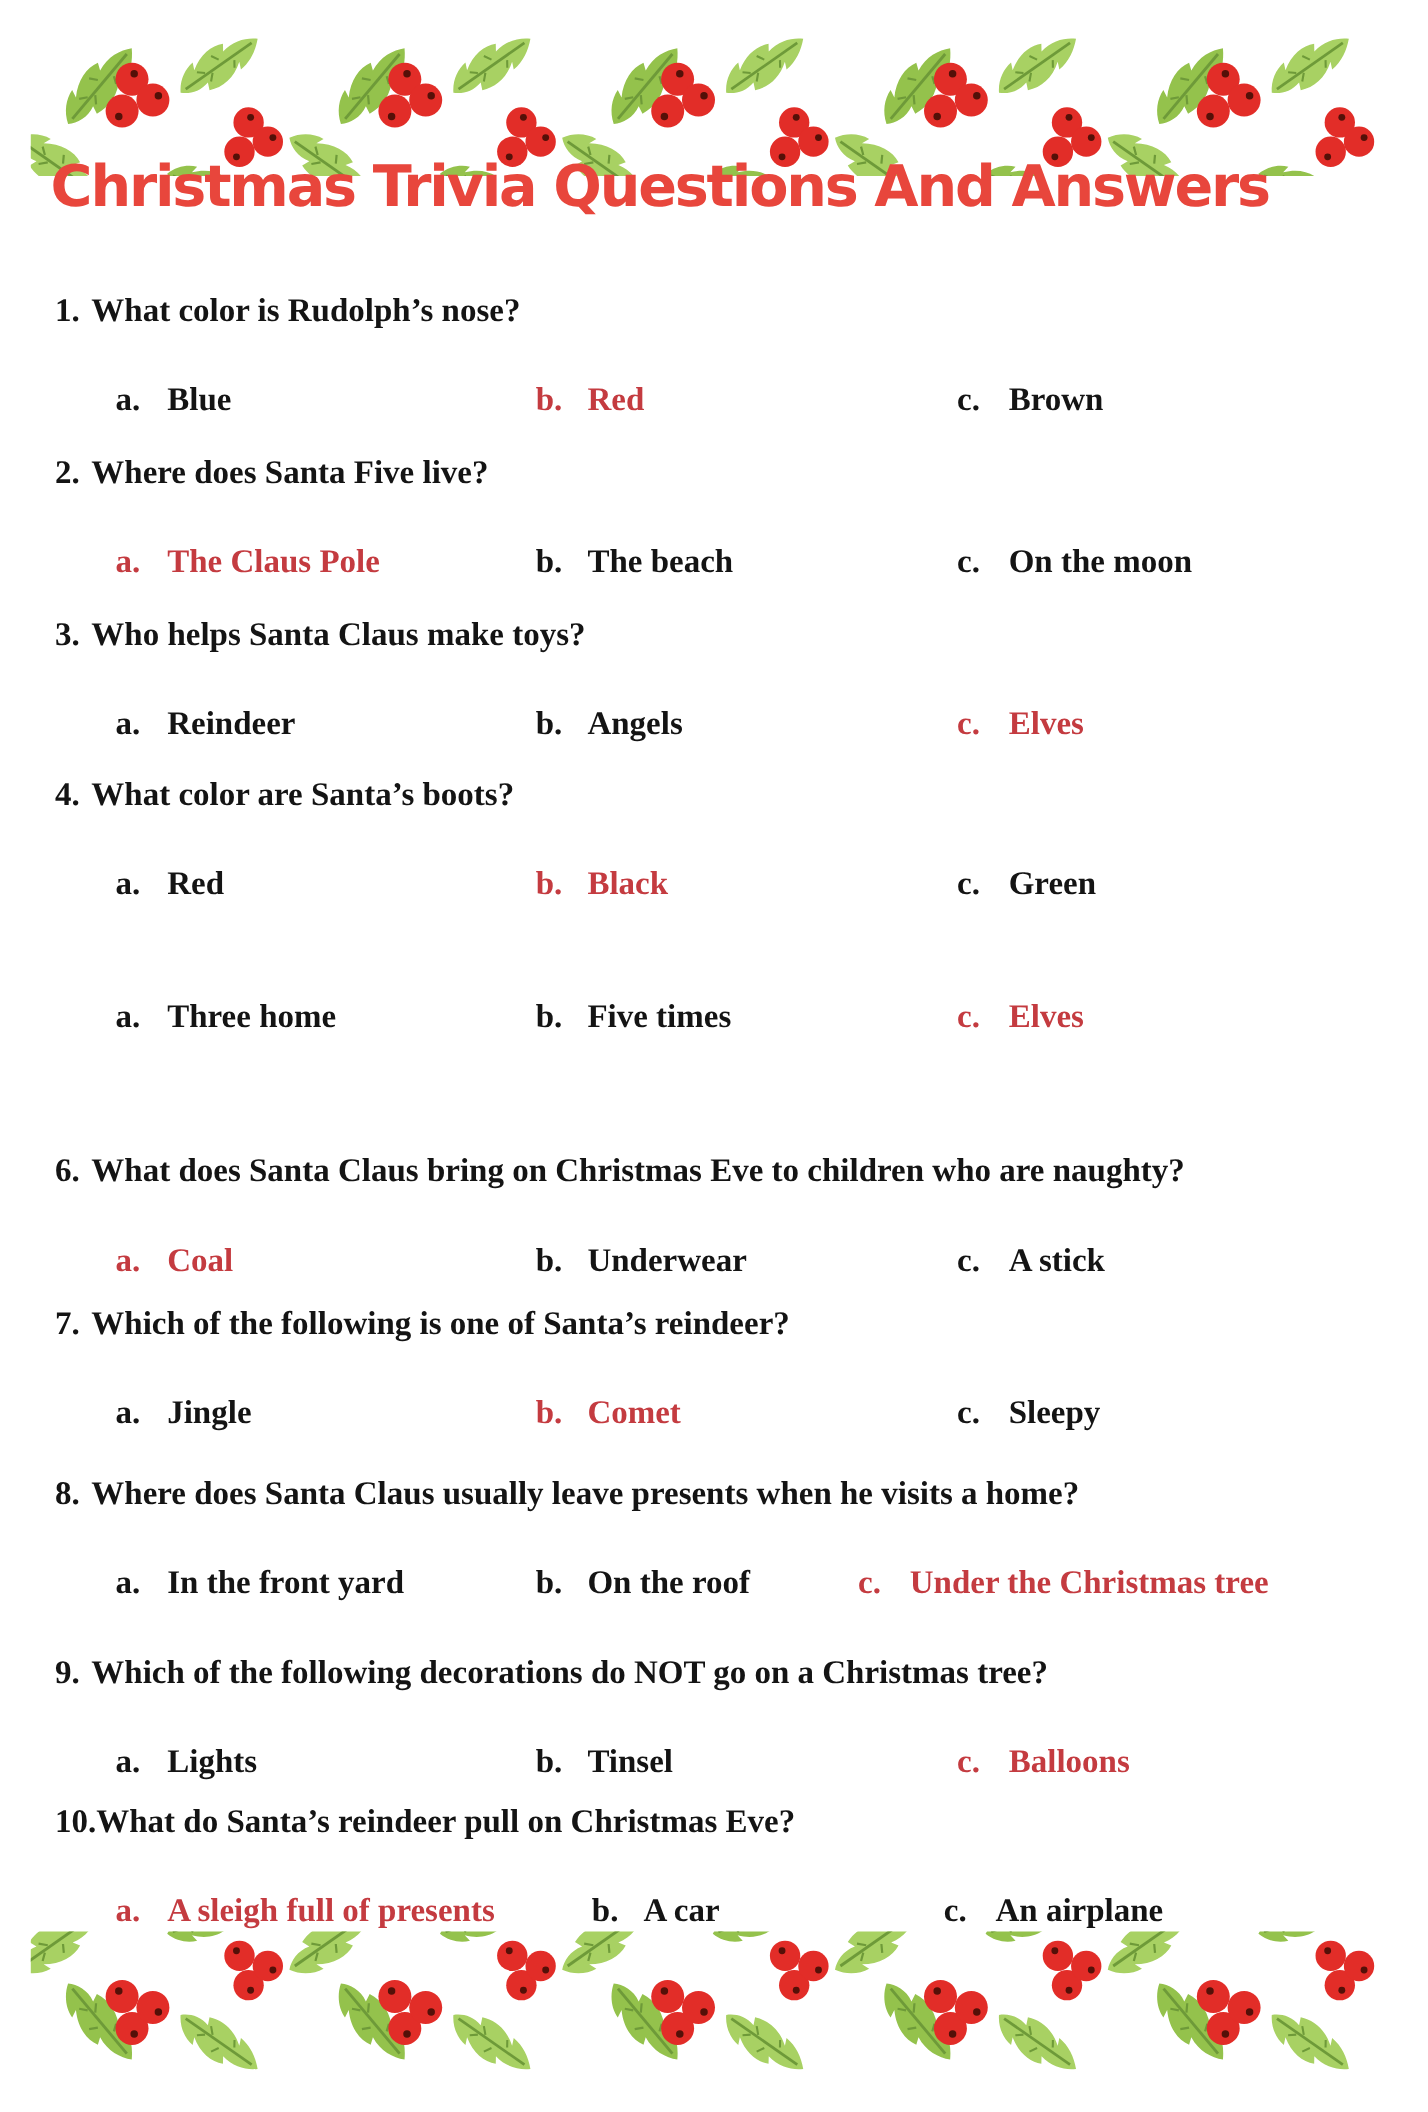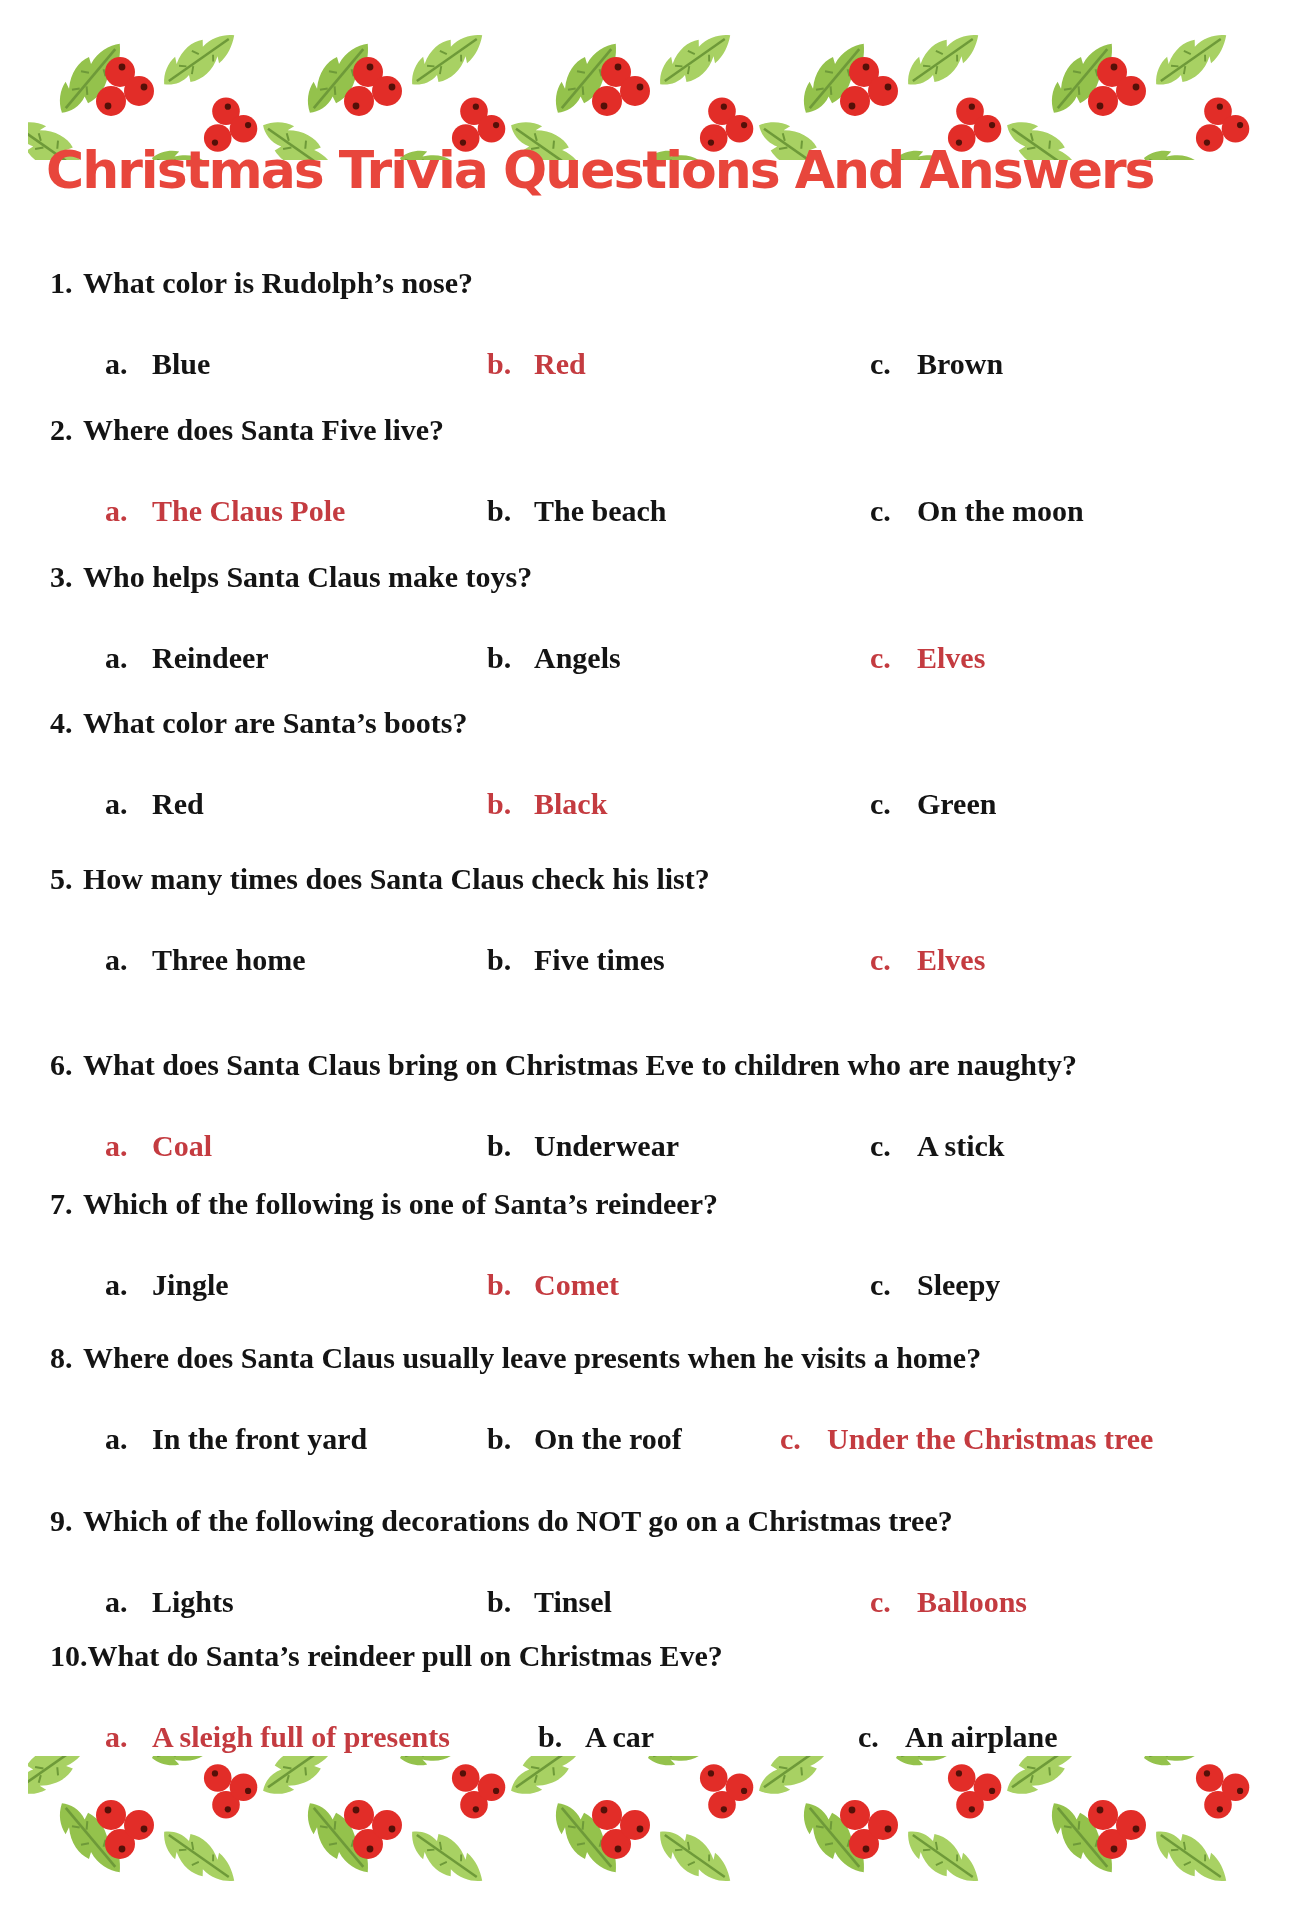--- a/index.html
+++ b/index.html
@@ -115,21 +115,20 @@
     <div class="question">
       <div class="q-text"><span class="q-num">4.</span><span>What color are Santa’s boots?</span></div>
       <div class="q-options">
         <span class="opt opt-a"><span class="opt-letter">a.</span><span>Red</span></span>
         <span class="opt opt-b correct"><span class="opt-letter">b.</span><span>Black</span></span>
         <span class="opt opt-c"><span class="opt-letter">c.</span><span>Green</span></span>
       </div>
     </div>
 
     <div class="question">
-      <div class="q-text"><span class="q-num">5.</span><span>How many times does Santa Claus check his list?</span></div>
       <div class="q-options">
         <span class="opt opt-a"><span class="opt-letter">a.</span><span>Three home</span></span>
         <span class="opt opt-b"><span class="opt-letter">b.</span><span>Five times</span></span>
         <span class="opt opt-c correct"><span class="opt-letter">c.</span><span>Elves</span></span>
       </div>
     </div>
 
     <div class="question">
       <div class="q-text"><span class="q-num">6.</span><span>What does Santa Claus bring on Christmas Eve to children who are naughty?</span></div>
       <div class="q-options">

